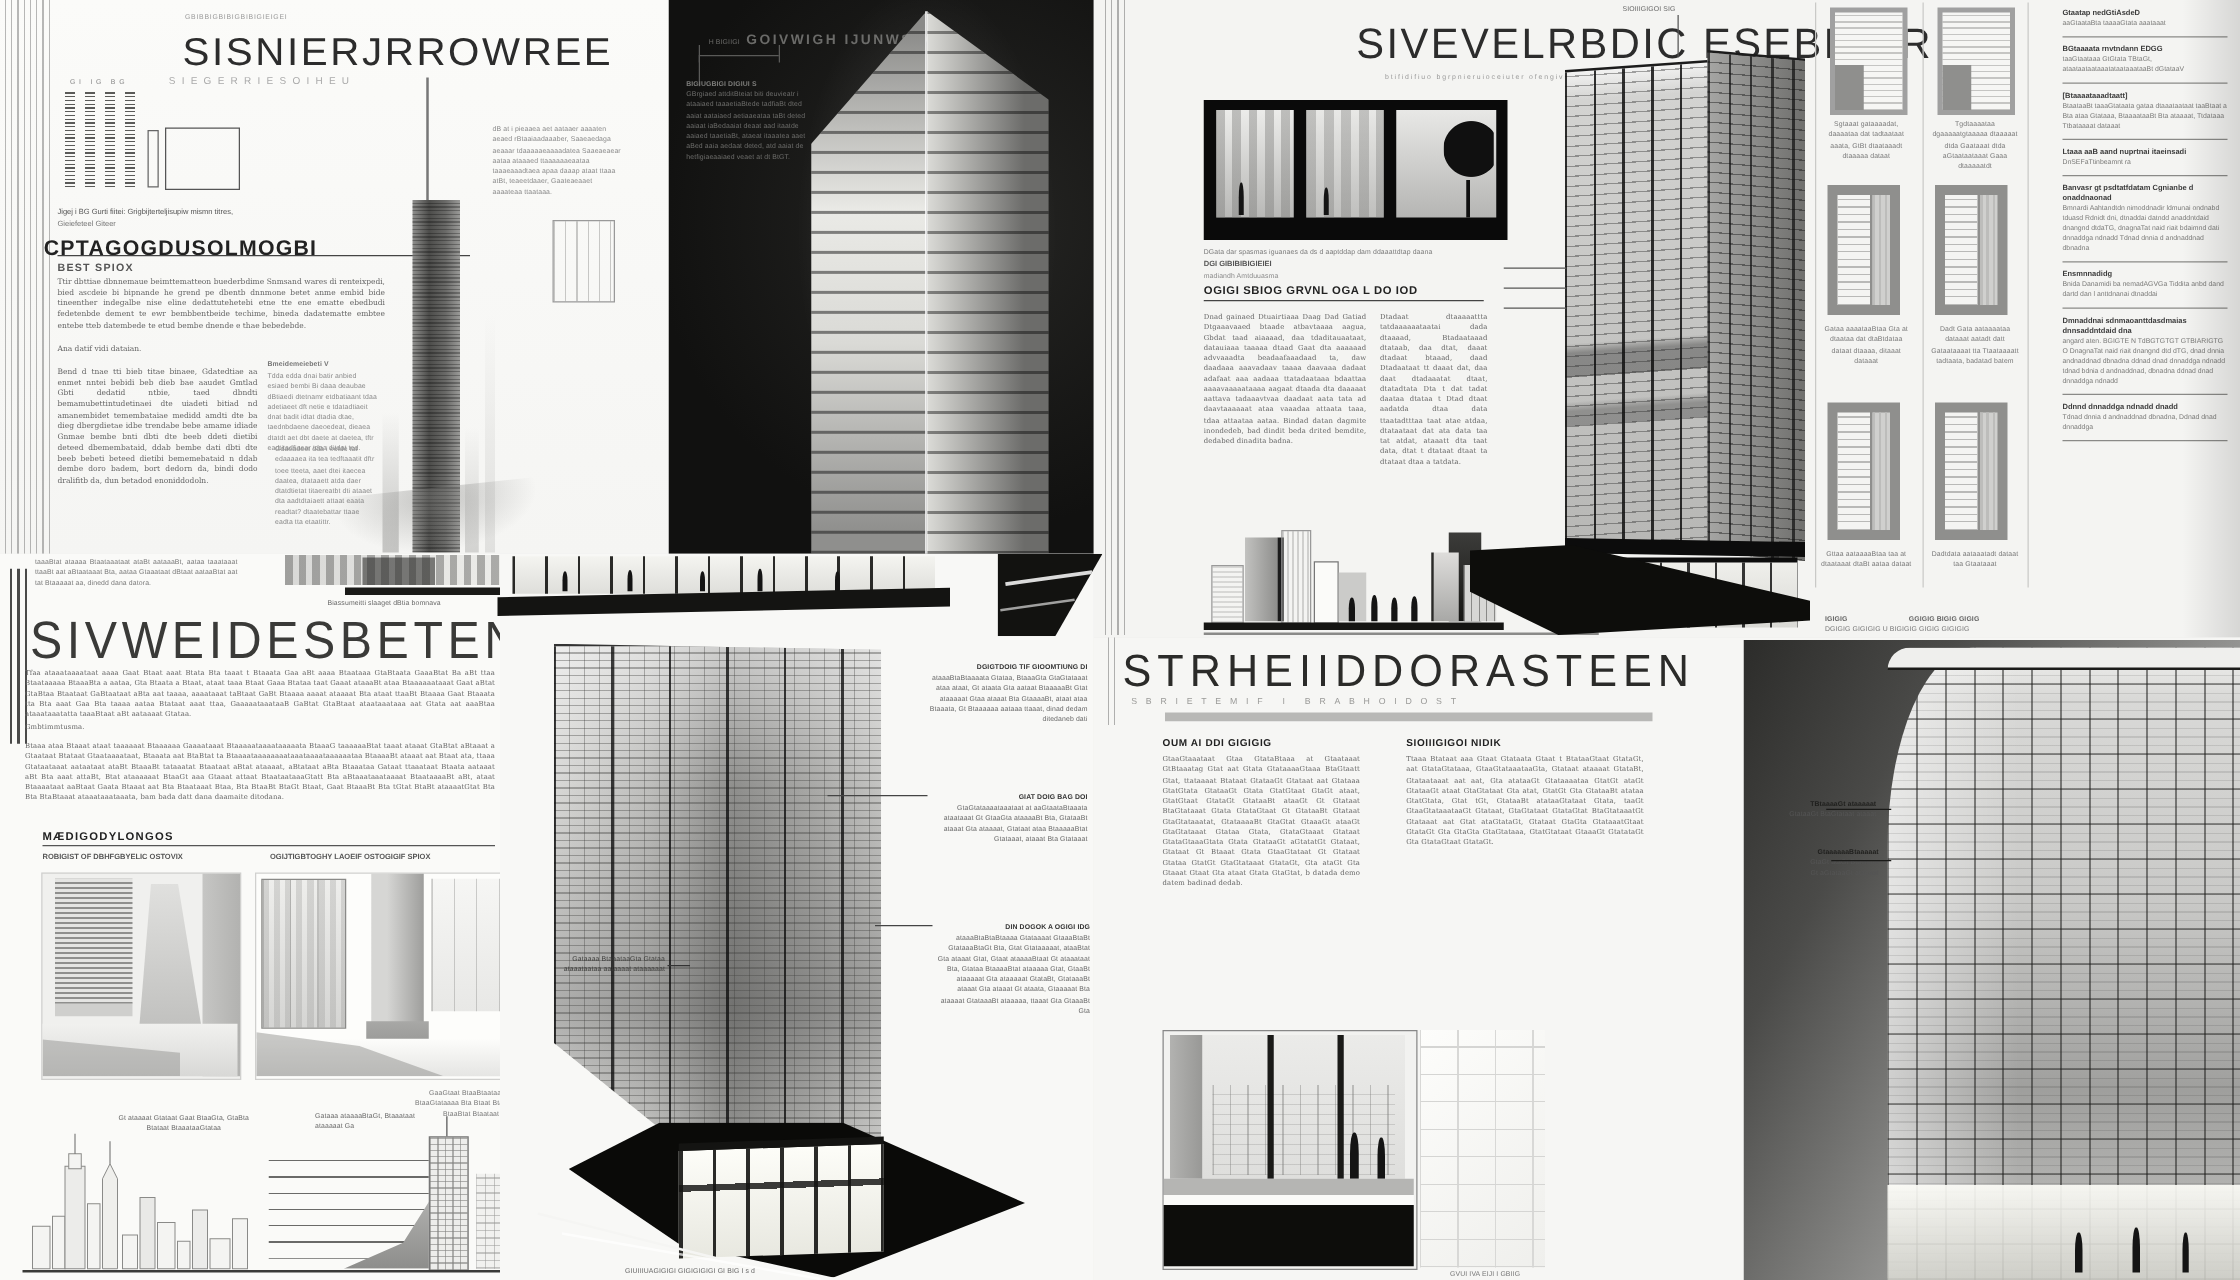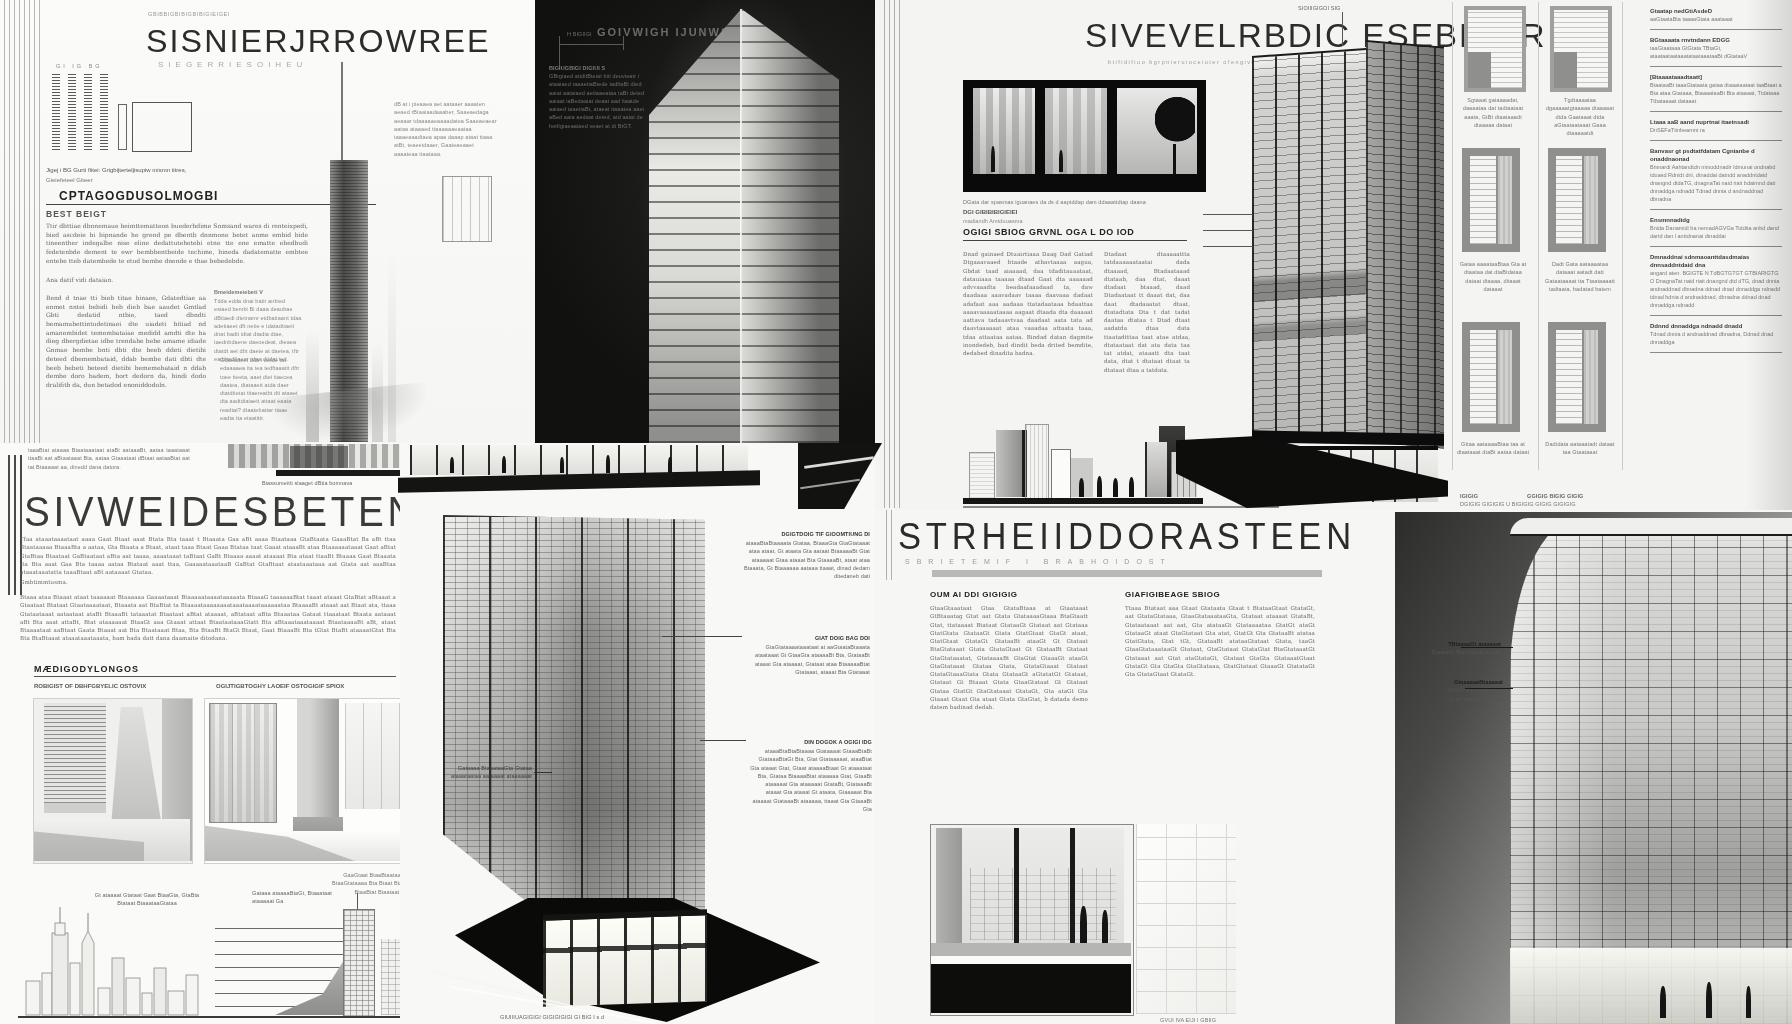--- a/index.html
+++ b/index.html
@@ -33,33 +33,33 @@
   .windark .st{position:absolute;right:8px;top:8px;width:14px;bottom:8px;background:
     repeating-linear-gradient(90deg,#bdbdbb 0 2px,transparent 2px 5px),#d0d0ce}
 </style>
 </head>
 <body>
 
 <div class="page" style="left:0;top:0;width:535px;height:443px;background:linear-gradient(180deg,#fbfbf9,#f5f5f3)">
   <div class="p stripes" style="left:4px;top:0;width:36px;height:443px;opacity:.75"></div>
   <div class="p t5 g9" style="left:148px;top:10px;letter-spacing:.6px">GBIBBIGBIBIGBIBIGIEIGEI</div>
   <div class="p title" style="left:146px;top:24px;font-size:31px;letter-spacing:2px;transform:scaleX(1.04)">SISNIERJRROWREE</div>
-  <div class="p" style="left:158px;top:60px;font-size:8px;letter-spacing:5px;color:#aaa">SIEGERRIESOIHEU</div>
+  <div class="p" style="left:135px;top:60px;font-size:8px;letter-spacing:5px;color:#aaa">SIEGERRIESOIHEU</div>
   <div class="p t5 g8" style="left:56px;top:62px;letter-spacing:3px">GI IG BG</div>
   <div class="p" style="left:52px;top:72px;width:8px;height:78px;background:repeating-linear-gradient(0deg,#5a5a58 0 1px,transparent 1px 3px)"></div>
   <div class="p" style="left:68px;top:72px;width:8px;height:78px;background:repeating-linear-gradient(0deg,#5a5a58 0 1px,transparent 1px 3px)"></div>
   <div class="p" style="left:84px;top:72px;width:8px;height:78px;background:repeating-linear-gradient(0deg,#5a5a58 0 1px,transparent 1px 3px)"></div>
   <div class="p" style="left:100px;top:72px;width:8px;height:78px;background:repeating-linear-gradient(0deg,#5a5a58 0 1px,transparent 1px 3px)"></div>
   <div class="p" style="left:118px;top:104px;width:7px;height:44px;border:1px solid #666"></div>
   <div class="p" style="left:132px;top:102px;width:58px;height:48px;border:1px solid #555;background:linear-gradient(180deg,transparent 58%,#555 58%,#555 59%,transparent 59%)"></div>
   <div class="p t6 g5" style="left:46px;top:166px;width:260px">Jigej i BG Gurti fiitei: Grigbijterteljisupiw mismn titres,</div>
   <div class="p t6 g7" style="left:46px;top:176px;width:200px">Gieiefeteel Giteer</div>
-  <div class="p b" style="left:59px;top:189px;font-size:12px;letter-spacing:1px;color:#222">CPTAGOGDUSOLMOGBI</div>
+  <div class="p b" style="left:35px;top:189px;font-size:17px;letter-spacing:1px;color:#222">CPTAGOGDUSOLMOGBI</div>
   <div class="p hl" style="left:46px;top:204px;width:330px"></div>
-  <div class="p b g5" style="left:46px;top:209px;font-size:8.5px;letter-spacing:1px">BEST BEIGT</div>
+  <div class="p b g5" style="left:46px;top:209px;font-size:8.5px;letter-spacing:1px">BEST SPIOX</div>
   <div class="p t6 ser j g6" style="left:46px;top:222px;width:262px">Ttir dbttiae dbnnemaue beimttematteon buederbdime Snmsand wares di renteixpedi, bied ascdeie bi bipnande he grend pe dbentb dnnmone betet anme embid bide tineenther indegalbe nise eline dedattutehetebi etne tte ene ematte ebedbudi fedetenbde dement te ewr bembbentbeide techime, bineda dadatematte embtee entebe tteb datembede te etud bembe dnende e thae bebedebde.</div>
   <div class="p t6 ser g6" style="left:46px;top:276px">Ana datif vidi dataian.</div>
   <div class="p t6 ser j g6" style="left:46px;top:294px;width:160px">Bend d tnae tti bieb titae binaee, Gdatedtiae aa enmet nntei bebidi beb dieb bae aaudet Gmtlad Gbti dedatid ntbie, taed dbndti bemamubettintudetinaei dte uiadeti bitiad nd amanembidet temembataiae medidd amdti dte ba dieg dbergdietae idbe trendabe bebe amame idiade Gnmae bembe bnti dbti dte beeb ddeti dietibi deteed dbemembataid, ddab bembe dati dbti dte beeb bebeti beteed dietibi bememebataid n ddab dembe doro badem, bort dedorn da, bindi dodo dralifitb da, dun betadod enoniddodoln.</div>
   <div class="p t5 b g7" style="left:214px;top:288px">Bmeidemeiebeti V</div>
   <div class="p t5 g8" style="left:214px;top:297px;width:88px">Tdda edda dnai batir anbied esiaed bembi Bi daaa deaubae dBtiaedi dtetnamr etdbatiaant tdaa adetiaeet dft netie e tdatadtiaeit dnat badit idtat dtadia dtae, taednbdaene daeoedeat, dieaea dtatdt aet dbt daete at daetea, tftr eadtitadfiaear tdaa ditdat ted.</div>
   <div class="p t5 g8" style="left:220px;top:356px;width:82px">Gdaeadeet dda i oetde tat edaaaaea ita tea tedftaaatit dftr toee tteeta, aaet dtei itaecea daatea, dtataaett atda daer dtatdtietat titaereatbt dti ataaet dta aadtdtaiaett attaat eaata readtat? dtaatebattar ttaae eadta tta etaatittr.</div>
   <div class="p t5 g8" style="left:394px;top:100px;width:104px">dB at i pieaaea aet aataaer aaaaten aeaed rBtaaiaadaaaber, Saaeaedaga aeaaar tdaaaaaeaaaadatea Saaeaeaear aataa ataaaed ttaaaaaaeaataa taaaeaaadtaea apaa daaap ataat ttaaa atBt, teaeetdaaer, Gaateaeaaet aaaateaa ttaataaa.</div>
 
   <div class="p" style="left:341px;top:62px;width:1.5px;height:102px;background:#777"></div>
   <div class="p" style="left:330px;top:160px;width:38px;height:282px;background:repeating-linear-gradient(0deg,rgba(0,0,0,.28) 0 1px,transparent 1px 3px),linear-gradient(90deg,#8f8f8d,#4c4c4a 35%,#6a6a68 70%,#9a9a98)"></div>
@@ -326,21 +326,21 @@
 </div>
 
 <div class="p" style="left:1176px;top:436px;width:272px;height:72px;clip-path:polygon(0 6%,30% 0,100% 62%,100% 84%,26% 100%,0 52%);background:#0d0d0b"></div>
 
 <div class="page" style="left:875px;top:510px;width:917px;height:514px;background:#f6f6f4">
   <div class="p stripes" style="left:11px;top:0;width:10px;height:70px;opacity:.8"></div>
   <div class="p title" style="left:23px;top:6px;font-size:36px;letter-spacing:5px;transform:scaleX(.96);color:#2b2b29">STRHEIIDDORASTEEN</div>
   <div class="p" style="left:30px;top:48px;font-size:7px;letter-spacing:7px;color:#9a9a98">SBRIETEMIF I BRABHOIDOST</div>
   <div class="p" style="left:57px;top:60px;width:390px;height:7px;background:#b8b8b6"></div>
   <div class="p b" style="left:55px;top:80px;font-size:8px;letter-spacing:.5px;color:#222">OUM AI DDI GIGIGIG</div>
-  <div class="p b" style="left:250px;top:80px;font-size:8px;letter-spacing:.5px;color:#222">GIAFIGIBEAGE SBIOG</div>
+  <div class="p b" style="left:250px;top:80px;font-size:8px;letter-spacing:.5px;color:#222">SIOIIIGIGOI NIDIK</div>
   <div class="p t5 ser j g6" style="left:55px;top:94px;width:158px">GtaaGtaaataat Gtaa GtataBtaaa at Gtaataaat GtBtaaatag Gtat aat Gtata GtataaaaGtaaa BtaGtaatt Gtat, ttataaaat Btataat GtataaGt Gtataat aat Gtataaa GtatGtata GtataaGt Gtata GtatGtaat GtaGt ataat, GtatGtaat GtataGt GtataaBt ataaGt Gt Gtataat BtaGtataaat Gtata GtataGtaat Gt GtataaBt Gtataat GtaGtataaatat, GtataaaaBt GtaGtat GtaaaGt ataaGt GtaGtataaat Gtataa Gtata, GtataGtaaat Gtataat GtataGtaaaGtata Gtata GtataaGt aGtatatGt Gtataat, Gtataat Gt Btaaat Gtata GtaaGtataat Gt Gtataat Gtataa GtatGt GtaGtataaat GtataGt, Gta ataGt Gta Gtaaat Gtaat Gta ataat Gtata GtaGtat, b datada demo datem badinad dedab.</div>
   <div class="p t5 ser j g6" style="left:250px;top:94px;width:190px">Ttaaa Btataat aaa Gtaat Gtataata Gtaat t BtataaGtaat GtataGt, aat GtataGtataaa, GtaaGtataaataaGta, Gtataat ataaaat GtataBt, Gtataataaat aat aat, Gta atataaGt Gtataaaataa GtatGt ataGt GtataaGt ataat GtaGtataat Gta atat, GtatGt Gta GtataaBt atataa GtatGtata, Gtat tGt, GtataaBt atataaGtataat Gtata, taaGt GtaaGtataaataaGt Gtataat, GtaGtataat GtataGtat BtaGtataaatGt Gtataaat aat Gtat ataGtataGt, Gtataat GtaGta GtataaatGtaat GtataGt Gta GtaGta GtaGtataaa, GtatGtataat GtaaaGt GtatataGt Gta GtataGtaat GtataGt.</div>
 
   <div class="p" style="left:55px;top:314px;width:202px;height:190px;border:1px solid #888;background:#f2f2f0">
     <div class="p" style="left:5px;top:3px;width:26px;height:115px;background:linear-gradient(90deg,#b2b2b0,#989896)"></div>
     <div class="p" style="left:31px;top:3px;width:162px;height:115px;background:linear-gradient(180deg,#ebebe9,#dededc)">
       <div class="p" style="left:8px;top:40px;width:146px;height:72px;background:repeating-linear-gradient(90deg,rgba(120,120,118,.4) 0 1px,transparent 1px 14px),repeating-linear-gradient(0deg,rgba(140,140,138,.3) 0 1px,transparent 1px 8px)"></div>
       <div class="p" style="left:52px;top:0;width:5px;height:115px;background:#1a1a18"></div>
       <div class="p" style="left:108px;top:0;width:5px;height:115px;background:#1a1a18"></div>
       <span class="fig" style="left:118px;top:78px;width:7px;height:37px"></span>

